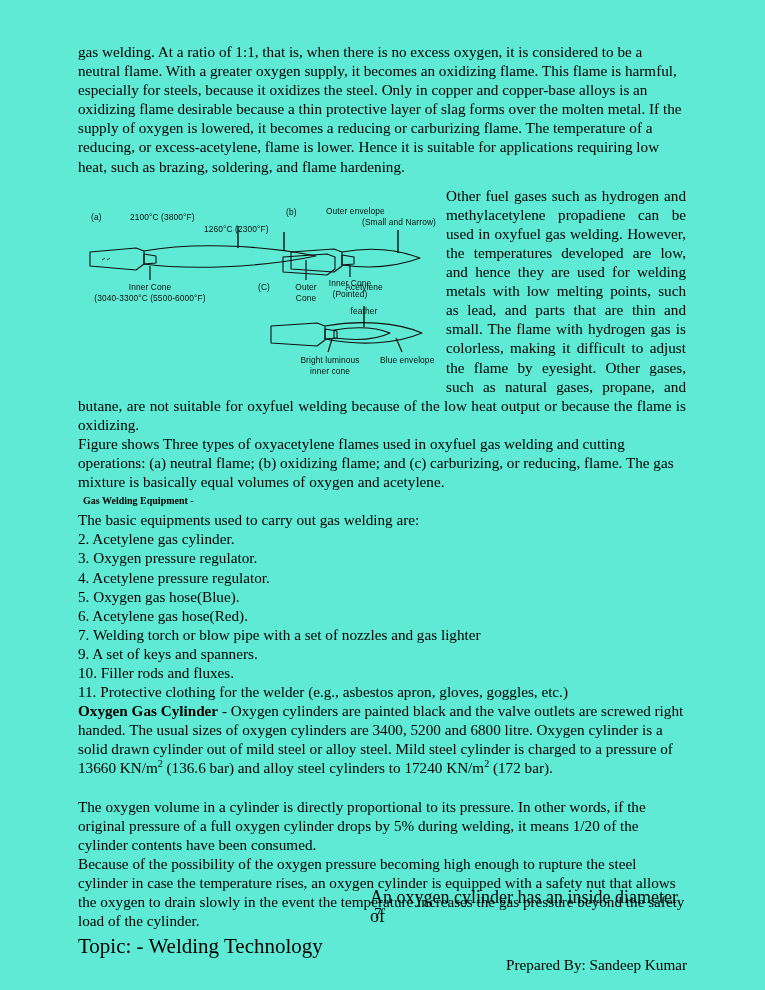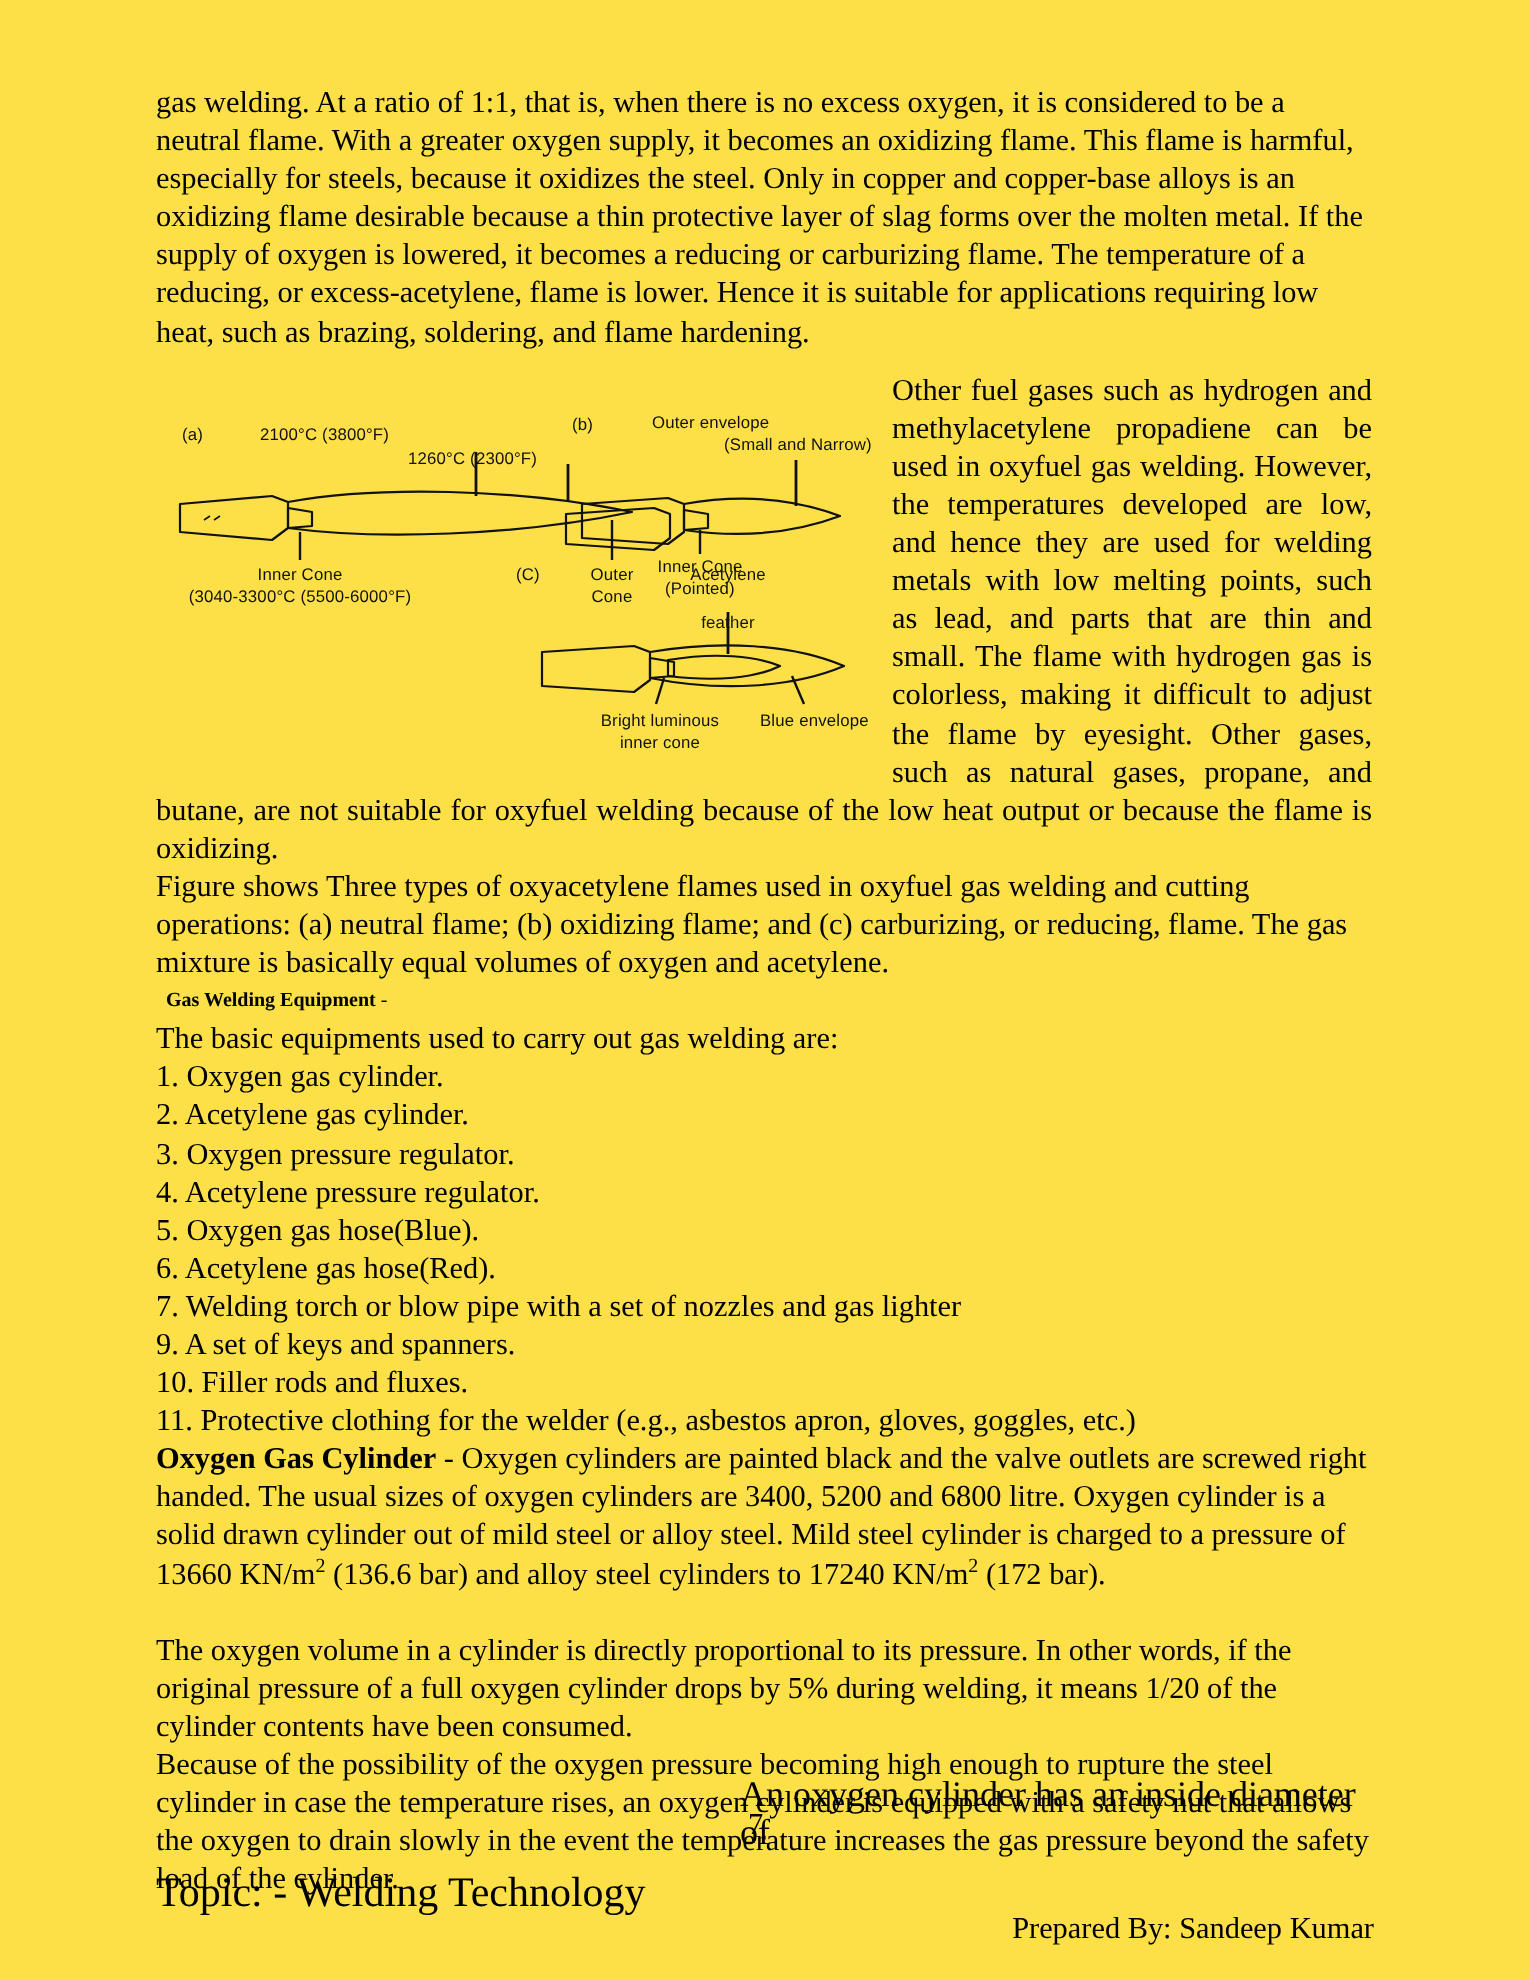--- a/index.html
+++ b/index.html
@@ -9,21 +9,21 @@
     background: #ffffff;
   }
   body {
     font-family: "Liberation Serif", "DejaVu Serif", serif;
     color: #000000;
   }
   .page {
     position: relative;
     width: 765px;
     height: 990px;
-    background: #fde047;
+    background: #5eead4;
     overflow: hidden;
   }
   .content {
     position: absolute;
     left: 78px;
     top: 42px;
     width: 608px;
   }
   p {
     margin: 0;
@@ -220,21 +220,20 @@
       </div>
     </div>
 
     <p class="wrap-col">Other fuel gases such as hydrogen and methylacetylene propadiene can be used in oxyfuel gas welding. However, the temperatures developed are low, and hence they are used for welding metals with low melting points, such as lead, and parts that are thin and small. The flame with hydrogen gas is colorless, making it difficult to adjust the flame by eyesight. Other gases, such as natural gases, propane, and butane, are not suitable for oxyfuel welding because of the low heat output or because the flame is oxidizing.</p>
 
     <p class="block after-figure">Figure shows Three types of oxyacetylene flames used in oxyfuel gas welding and cutting operations: (a) neutral flame; (b) oxidizing flame; and (c) carburizing, or reducing, flame. The gas mixture is basically equal volumes of oxygen and acetylene.</p>
 
     <p class="heading-line"><b>Gas Welding Equipment</b> <span>-</span></p>
 
     <p class="list-line">The basic equipments used to carry out gas welding are:</p>
-    <p class="list-line">1. Oxygen gas cylinder.</p>
     <p class="list-line">2. Acetylene gas cylinder.</p>
     <p class="list-line">3. Oxygen pressure regulator.</p>
     <p class="list-line">4. Acetylene pressure regulator.</p>
     <p class="list-line">5. Oxygen gas hose(Blue).</p>
     <p class="list-line">6. Acetylene gas hose(Red).</p>
     <p class="list-line">7. Welding torch or blow pipe with a set of nozzles and gas lighter</p>
     <p class="list-line">9. A set of keys and spanners.</p>
     <p class="list-line">10. Filler rods and fluxes.</p>
     <p class="list-line">11. Protective clothing for the welder (e.g., asbestos apron, gloves, goggles, etc.)</p>
 

